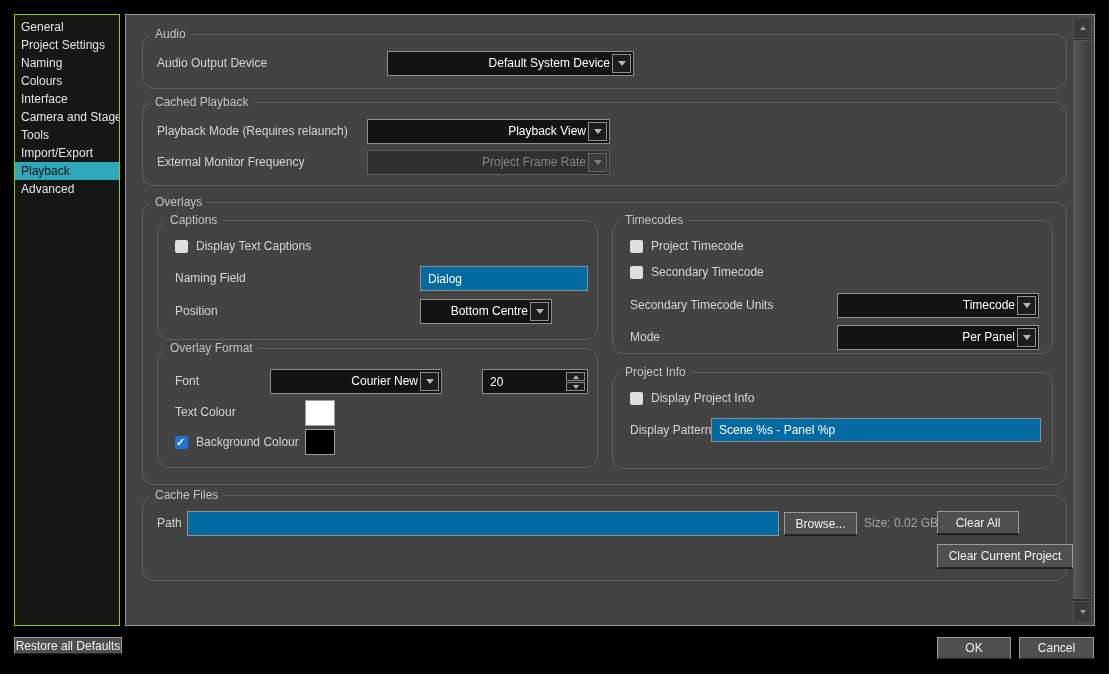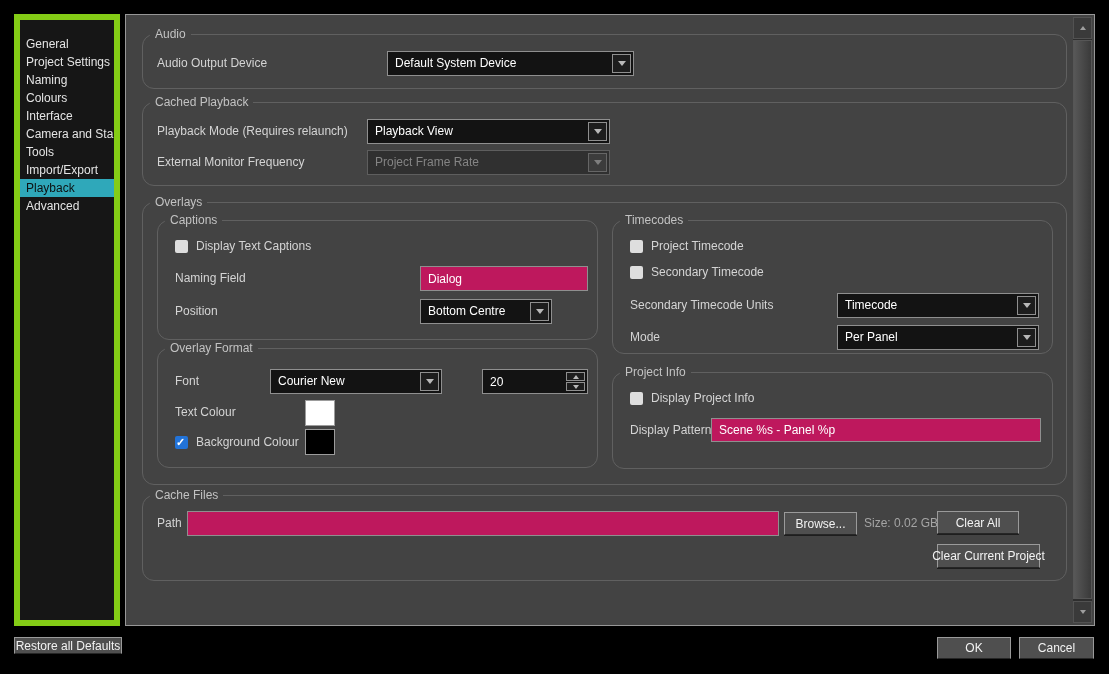--- a/index.html
+++ b/index.html
@@ -6,21 +6,21 @@
   html,body { margin:0; padding:0; background:#000; }
   .screen {
     position:relative; width:1109px; height:674px; background:#000;
     font-family:"Liberation Sans", sans-serif; font-size:12px; color:#d6d6d6;
     overflow:hidden;
   }
 
   
   .sidebar {
     position:absolute; left:14px; top:14px; width:106px; height:612px;
-    background:#161616; border:6px solid #84cc16; padding-top:15px;
+    background:#161616; border:1px solid #84cc16; padding-top:3px;
   }
   .side-item {
     height:18px; line-height:18px; padding-left:6px; color:#e4e4e4;
     white-space:nowrap; overflow:hidden; cursor:default;
   }
   .side-item.selected { background:#2fa8ba; color:#0d1112; }
 
   
   .main {
     position:absolute; left:125px; top:14px; width:970px; height:612px;
@@ -33,35 +33,35 @@
     padding:0 5px; color:#c2c2c2; line-height:16px; white-space:nowrap;
   }
 
   .lbl { position:absolute; line-height:25px; color:#d4d4d4; white-space:nowrap; }
 
   
   .combo {
     position:absolute; height:25px; background:#131313; border:1px solid #8f8f8f;
     display:flex; align-items:stretch; cursor:default;
   }
-  .combo-text { flex:1; line-height:23px; padding-left:7px; color:#fff; white-space:nowrap; overflow:hidden; }
+  .combo-text { flex:1; line-height:23px; padding-left:7px; color:#fff; white-space:nowrap; overflow:hidden;text-align:right; }
   .combo-arrow {
     width:19px; margin:2px; border:1px solid #8f8f8f; background:#1d1d1d;
     display:flex; align-items:center; justify-content:center;
   }
   .tri-down { width:0; height:0; border-left:4px solid transparent; border-right:4px solid transparent; border-top:5px solid #b8b8b8; }
   .tri-up   { width:0; height:0; border-left:4px solid transparent; border-right:4px solid transparent; border-bottom:5px solid #b8b8b8; }
   .combo.disabled { background:#303030; border-color:#5e5e5e; }
   .combo.disabled .combo-text { color:#848484; }
   .combo.disabled .combo-arrow { background:#3c3c3c; border-color:#666; }
   .combo.disabled .tri-down { border-top-color:#7e7e7e; }
 
   
   .tin {
-    position:absolute; height:25px; background:#be185d; border:1px solid #8f8f8f;
+    position:absolute; height:25px; background:#0369a1; border:1px solid #8f8f8f;
     color:#fff; font:inherit; padding:10px 7px; outline:none;
   }
 
   
   .spin { position:absolute; height:25px; background:#131313; border:1px solid #8f8f8f; display:flex; align-items:stretch; }
   .spin input { flex:1; background:transparent; border:none; color:#fff; font:inherit; padding-left:7px; outline:none; width:50px; }
   .spin-btns { width:19px; margin:2px; display:flex; flex-direction:column; gap:1px; }
   .spin-btn { flex:1; border:1px solid #8f8f8f; background:#1d1d1d; display:flex; align-items:center; justify-content:center; }
   .spin-btn .tri-down { border-left-width:3px; border-right-width:3px; border-top-width:4px; }
   .spin-btn .tri-up   { border-left-width:3px; border-right-width:3px; border-bottom-width:4px; }
@@ -234,21 +234,21 @@
       </div>
     </div>
 
     <div class="group" style="left:16px;top:480px;width:925px;height:86px">
       <span class="group-title">Cache Files</span>
       <span class="lbl" style="left:14px;top:15px">Path</span>
       <input class="tin" style="left: 44px; top: 15px; width: 592px;" value="">
       <button class="btn" style="left:641px;top:16px;width:73px;height:23px">Browse...</button>
       <span class="static-text" style="left:721px;top:20px">Size: 0.02 GB</span>
       <button class="btn" style="left:794px;top:15px;width:82px;height:23px">Clear All</button>
-      <button class="btn" style="left:794px;top:48px;width:103px;height:24px">Clear Current Project</button>
+      <button class="btn" style="left:794px;top:48px;width:136px;height:24px">Clear Current Project</button>
     </div>
 
     <div class="scrollbar">
       <span class="sb-btn" style="top:0">
           <span class="tri-up"></span>
         </span>
       <span class="sb-thumb"></span>
       <span class="sb-btn" style="top:584px">
           <span class="tri-down"></span>
         </span>

